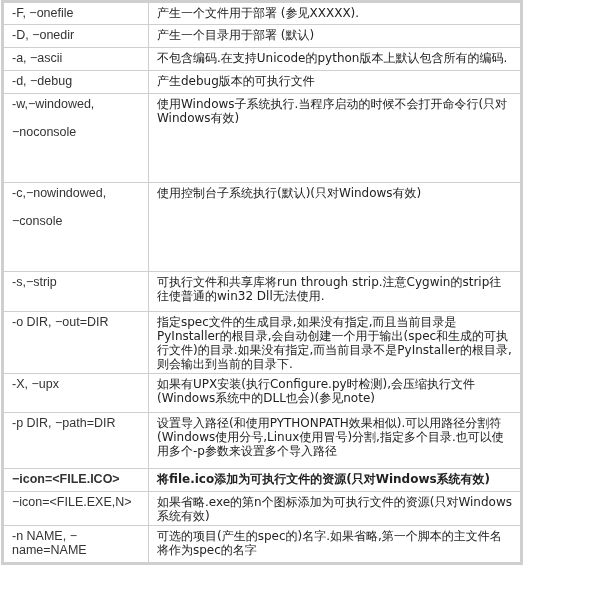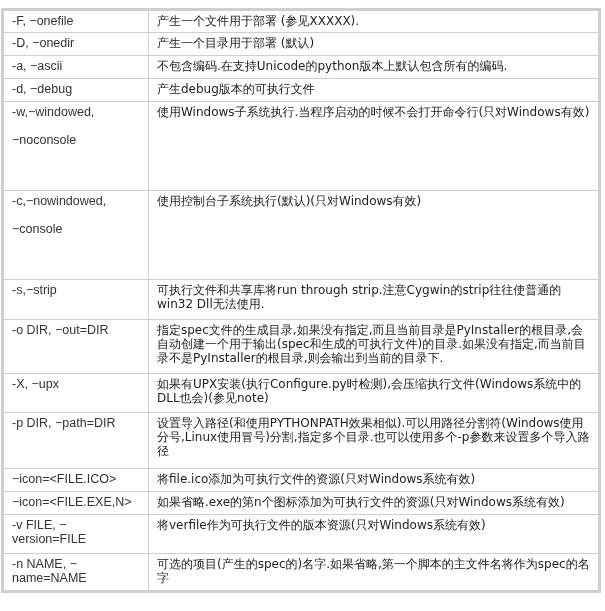--- a/index.html
+++ b/index.html
@@ -1,20 +1,20 @@
 <!DOCTYPE html>
 <html><head>
 <meta charset="utf-8">
 <style>
   html, body { margin:0; padding:0; background:#ffffff; }
   body { width:605px; height:611px; overflow:hidden; }
   .wrap { position:absolute; left:0; top:0; width:605px; height:611px; }
   table.opts {
-    position:absolute; left:1px; top:8px;
-    width:600px;
+    position:absolute; left:1px; top:0;
+    width:522px;
     border-collapse:collapse;
     border:3px solid #cfcfcf;
     font-family:"DejaVu Sans", "Liberation Sans", sans-serif;
     font-size:12px; color:#222;
     table-layout:fixed;
   }
   table.opts td {
     border:1px solid #cfcfcf;
     vertical-align:top;
     padding:3px 8px 2px 8px;
@@ -89,38 +89,31 @@
             <span>-X, −upx</span>
           </td>
           <td class="desc">如果有UPX安装(执行Configure.py时检测),会压缩执行文件(Windows系统中的DLL也会)(参见note)</td>
         </tr>
         <tr style="height: 56px;">
           <td class="opt">
             <span>-p DIR, −path=DIR</span>
           </td>
           <td class="desc">设置导入路径(和使用PYTHONPATH效果相似).可以用路径分割符(Windows使用分号,Linux使用冒号)分割,指定多个目录.也可以使用多个-p参数来设置多个导入路径</td>
         </tr>
-        <tr style="height: 23px;">
+        <tr style="height: 23px; font-weight: bold;">
           <td class="opt">
             <span>−icon=&lt;FILE.ICO&gt;</span>
           </td>
           <td class="desc">将file.ico添加为可执行文件的资源(只对Windows系统有效)</td>
         </tr>
         <tr style="height: 23px;">
           <td class="opt">
             <span>−icon=&lt;FILE.EXE,N&gt;</span>
           </td>
           <td class="desc">如果省略.exe的第n个图标添加为可执行文件的资源(只对Windows系统有效)</td>
-        </tr>
-        <tr style="height: 39px;">
-          <td class="opt">
-            <span>-v FILE, −</span>
-            <span>version=FILE</span>
-          </td>
-          <td class="desc">将verfile作为可执行文件的版本资源(只对Windows系统有效)</td>
         </tr>
         <tr style="height: 38px; margin-top: 21px;">
           <td class="opt">
             <span>-n NAME, −</span>
             <span>name=NAME</span>
           </td>
           <td class="desc">可选的项目(产生的spec的)名字.如果省略,第一个脚本的主文件名将作为spec的名字</td>
         </tr>
       </tbody>
   </table>

